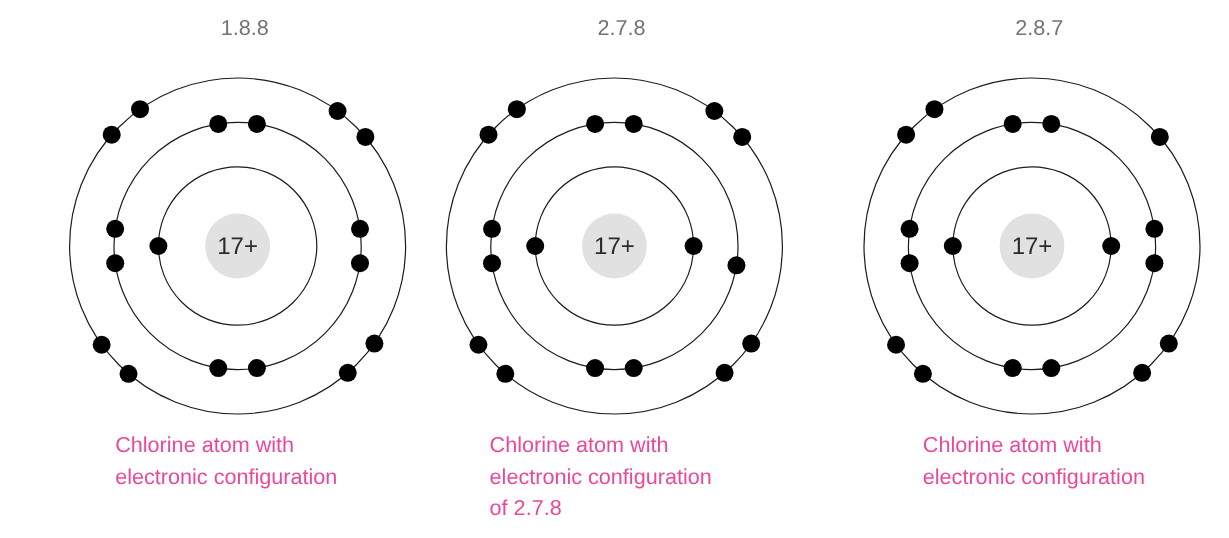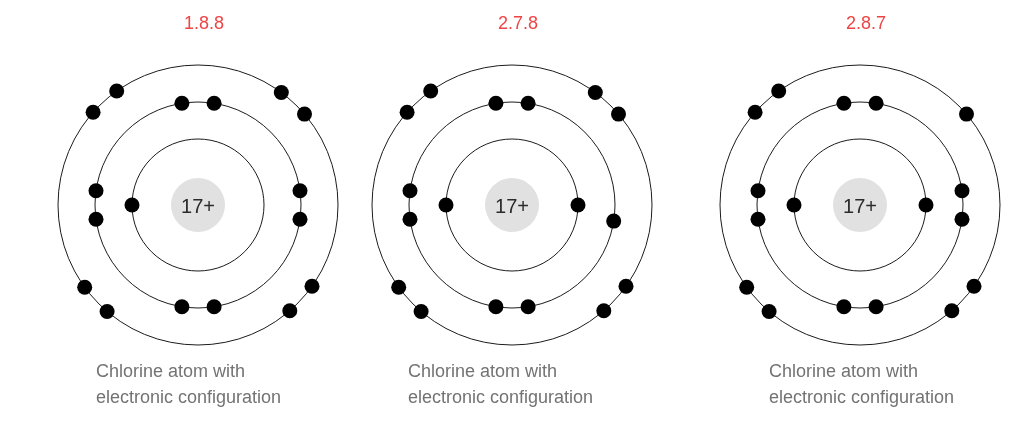--- a/index.html
+++ b/index.html
@@ -19,32 +19,32 @@
     position: absolute;
     left: 0;
     top: 0;
   }
   .config-title {
     position: absolute;
     top: 13px;
     transform: translateX(-50%);
     font-size: 18px;
     line-height: 20px;
-    color: #ef4444;
+    color: #737373;
     white-space: nowrap;
   }
   .config-title.t1 { left: 204px; }
   .config-title.t2 { left: 518px; text-align: center; }
   .config-title.t3 { left: 866px; }
   .caption {
     position: absolute;
     top: 358px;
     font-size: 18px;
     line-height: 26px;
-    color: #737373;
+    color: #ec4899;
   }
   .caption.c1 { left: 96px; }
   .caption.c2 { left: 408px; }
   .caption.c3 { left: 769px; }
 </style>
 </head>
 <body>
 
 <div class="canvas">
 
@@ -128,20 +128,21 @@
   <div class="config-title t3">2.8.7</div>
 
   <div class="caption c1">
     <div>Chlorine atom with</div>
     <div>electronic configuration</div>
   </div>
 
   <div class="caption c2">
     <div>Chlorine atom with</div>
     <div>electronic configuration</div>
+    <div>of 2.7.8</div>
   </div>
 
   <div class="caption c3">
     <div>Chlorine atom with</div>
     <div>electronic configuration</div>
   </div>
 
 </div>
 
 </body></html>

